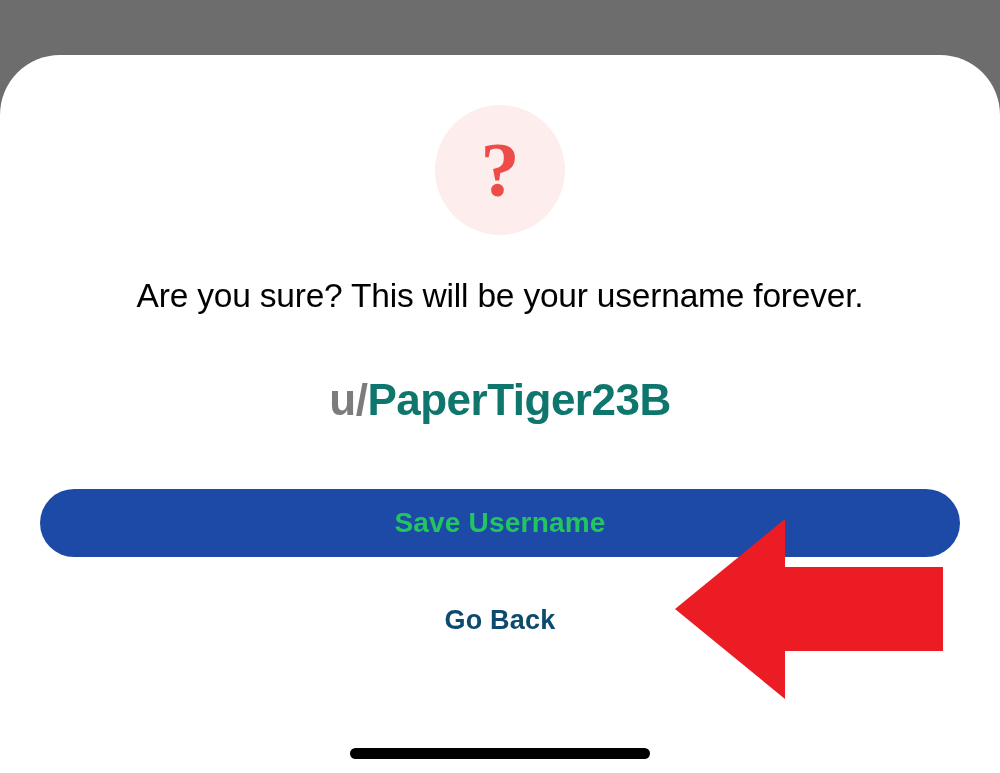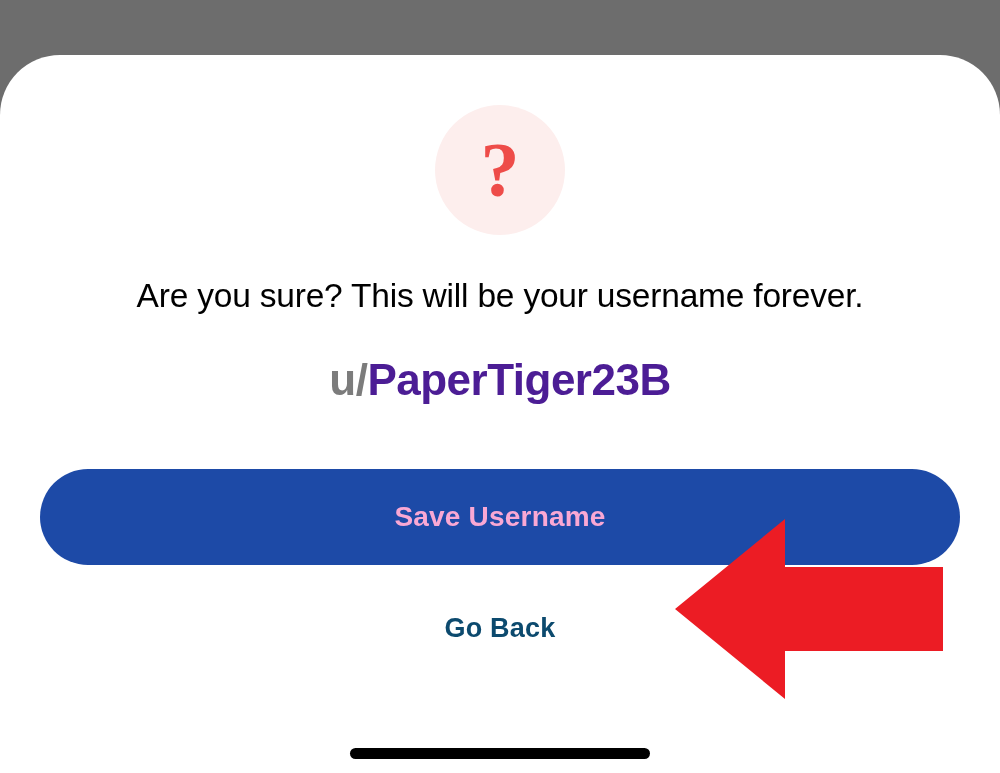--- a/index.html
+++ b/index.html
@@ -39,45 +39,45 @@
       color: #ee4c49;
       font-size: 78px;
       font-weight: 900;
       line-height: 1;
       font-family: Georgia, "Times New Roman", serif;
     }
     .prompt-text {
       font-size: 33.5px;
       color: #000000;
       text-align: center;
-      margin-bottom: 40px;
+      margin-bottom: 60px;
       padding: 0 40px;
       letter-spacing: -0.2px;
     }
     .username-line {
       font-size: 44px;
       font-weight: 700;
       text-align: center;
       margin-bottom: 64px;
       letter-spacing: -0.5px;
     }
     .username-prefix {
       color: #7c7c7c;
       font-weight: 700;
     }
     .username-value {
-      color: #4c1d95;
+      color: #0f766e;
       font-weight: 800;
     }
     .primary-button {
       width: 920px;
-      height: 96px;
+      height: 68px;
       border-radius: 60px;
       background: #1d4aa7;
-      color: #f9a8d4;
+      color: #22c55e;
       font-size: 28px;
       font-weight: 700;
       border: none;
       cursor: pointer;
       display: flex;
       align-items: center;
       justify-content: center;
       margin-bottom: 48px;
       letter-spacing: 0.2px;
     }

